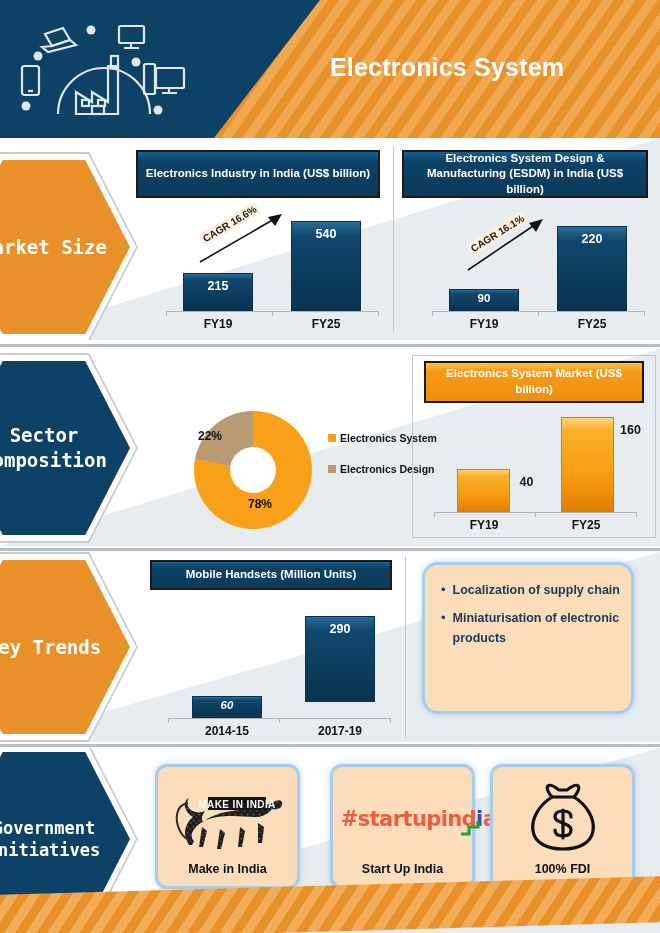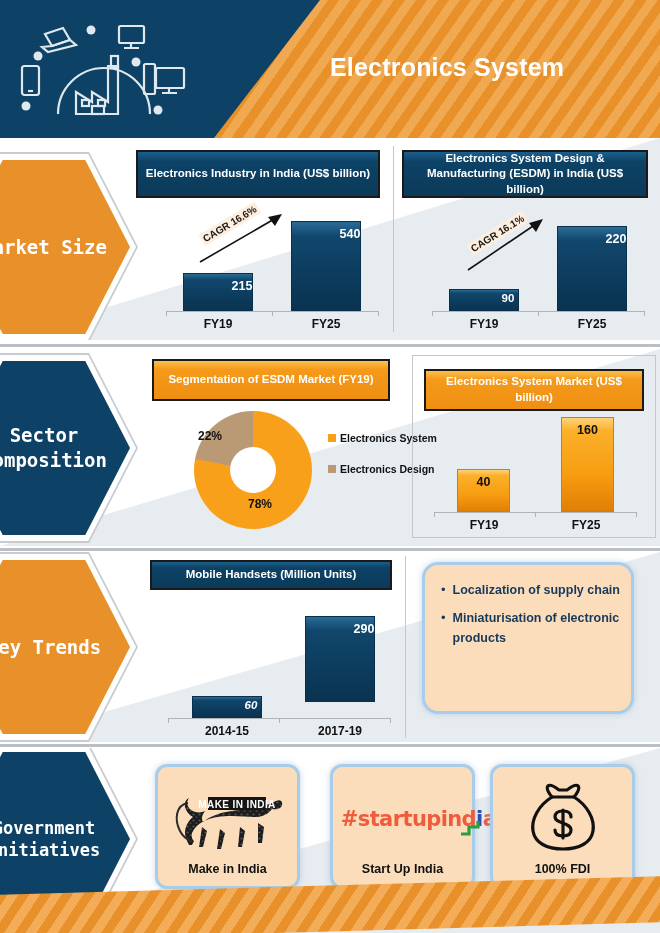--- a/index.html
+++ b/index.html
@@ -78,23 +78,23 @@
   }
   .ctitle.navy{background:linear-gradient(180deg,#1b5f8c 0%,#0d4266 22%,#0b3a59 100%);}
   .ctitle.orange{background:linear-gradient(180deg,#fcc04c 0%,#f59a1b 22%,#ef8f12 100%);}
 
   
   .chart{position:absolute;}
   .axis{position:absolute;background:#b0b4b8;height:1px;}
   .tick{position:absolute;background:#b0b4b8;width:1px;}
   .bar{position:absolute;}
   .bar.navy{background:linear-gradient(180deg,#2a6c97 0%,#11476c 16%,#0c3c5e 60%,#0a3350 100%);border:1px solid #0a2f4a;box-sizing:border-box;}
-  .bar.orange{background:linear-gradient(180deg,#ffd27a 0%,#fbb02a 14%,#f79d12 60%,#e07f05 100%);border:1px solid #cf8004;box-sizing:border-box;}
+  .bar.orange{background:linear-gradient(180deg,#ffd27a 0%,#fbb02a 14%,#f79d12 60%,#e07f05 100%);border:1px solid #cf8004;box-sizing:border-box;padding-left:43px;}
   .barval{position:absolute;width:100%;text-align:center;font-weight:bold;font-size:12.5px;}
-  .barval.onnavy{color:#ffffff;top:5px;padding-left:24px;}
+  .barval.onnavy{color:#ffffff;top:5px;}
   .barval.onorange{color:#101010;top:5px;}
   .xlab{position:absolute;text-align:center;font-weight:bold;font-size:12px;color:#111111;}
 
   .cagr{position:absolute;}
   .cagr-txt{
     position:absolute;background:#fdeedd;color:#1a1a1a;
     font-weight:bold;font-size:10px;padding:1px 2px;white-space:nowrap;
   }
 
   
@@ -263,21 +263,20 @@
     <div class="secbg"></div>
 
     <div class="hexwrap" style="top:12px;">
       <div class="hexout2"></div>
       <div class="hexout"></div>
       <div class="hex navy">
         <div class="hexlabel">Sector Composition</div>
       </div>
     </div>
 
-    <div class="ctitle orange" style="left:152px;top:10px;width:238px;height:42px;">Segmentation of ESDM Market (FY19)</div>
 
     <div class="chart" style="left:152px;top:56px;width:250px;height:130px;">
       <div class="donut" style="left:42px;top:6px;width:118px;height:118px;
            background:conic-gradient(#f9a01b 0deg 280.8deg,#b99a74 280.8deg 360deg);"></div>
       <div class="donut-hole" style="left:78px;top:42px;width:46px;height:46px;"></div>
       <div class="donut-lab" style="left:46px;top:24px;">22%</div>
       <div class="donut-lab" style="left:96px;top:92px;">78%</div>
 
       <div class="legend" style="left:176px;top:27px;">
         <div class="legitem">
@@ -286,21 +285,21 @@
         </div>
         <div class="legitem">
           <span class="legsw" style="background:#b99a74;"></span>
           <span class="legtx">Electronics Design</span>
         </div>
       </div>
     </div>
 
     <div class="panel" style="left:412px;top:6px;width:244px;height:183px;"></div>
 
-    <div class="ctitle orange" style="left:424px;top:12px;width:220px;height:42px;margin-top:8px;">Electronics System Market (US$ billion)</div>
+    <div class="ctitle orange" style="left:424px;top:12px;width:220px;height:42px;">Electronics System Market (US$ billion)</div>
 
     <div class="chart" style="left:424px;top:58px;width:225px;height:128px;">
       <div class="axis" style="left:10px;top:105px;width:202px;"></div>
       <div class="tick" style="left:10px;top:105px;height:5px;"></div>
       <div class="tick" style="left:111px;top:105px;height:5px;"></div>
       <div class="tick" style="left:212px;top:105px;height:5px;"></div>
 
       <div class="bar orange" style="left:33px;top:62px;width:53px;height:43px;">
         <div class="barval onorange">40</div>
       </div>

